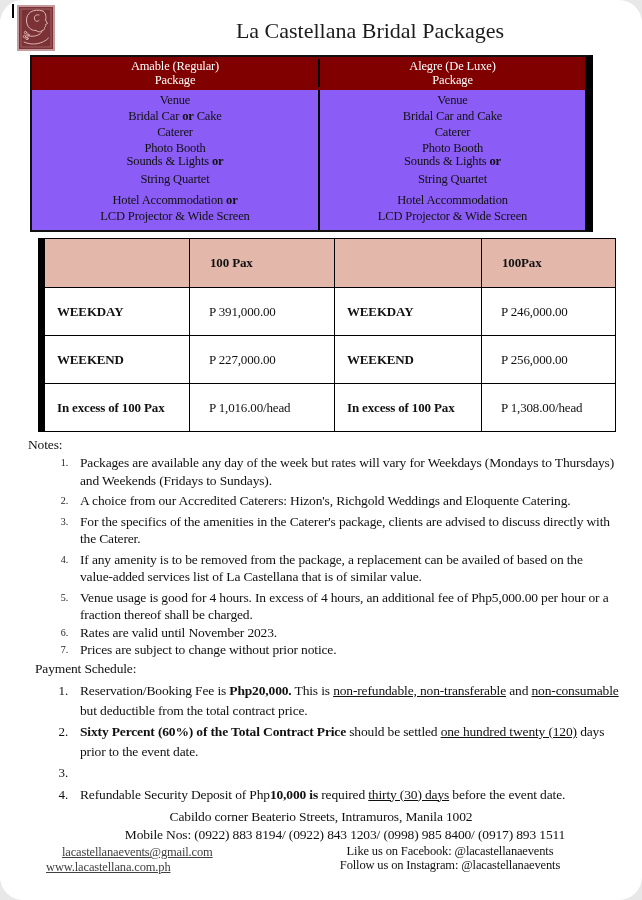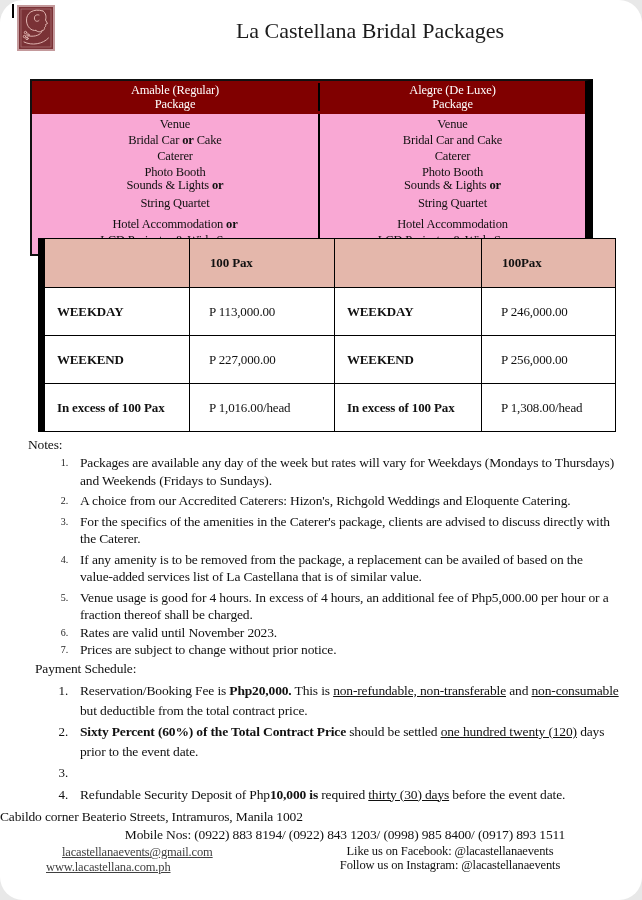--- a/index.html
+++ b/index.html
@@ -16,21 +16,21 @@
   .logo { position:absolute; left:17px; top:5px; width:38px; height:46px; }
   
   .title {
     position:absolute; top:18px; left:110px; width:520px;
     text-align:center; font-size:22px; color:#1c1c1c; letter-spacing:0;
   }
   
   .pkg-table {
     position:absolute; left:30px; top:55px; width:563px;
     border:2px solid #111; border-right:8px solid #000;
-    box-sizing:border-box; background:#f9a8d4;margin-top:24px;
+    box-sizing:border-box; background:#8b5cf6;
   }
   .pkg-header { display:flex; background:#800000; color:#fff; text-align:center;
     font-size:12.5px; line-height:14px; padding:2px 0 3px; }
   .pkg-hcol { box-sizing:border-box; }
   .pkg-hcol.c1 { width:286px; }
   .pkg-hcol.c2 { width:267px; border-left:2px solid #000; flex:1; }
   .pkg-body { display:flex; font-size:12.5px; text-align:center; }
   .pkg-col { box-sizing:border-box; padding:2px 0 6px; }
   .pkg-col.c1 { width:286px; }
   .pkg-col.c2 { width:267px; border-left:2px solid #000; flex:1; }
@@ -59,21 +59,21 @@
   .note-text { margin-left:12px; width:537px; font-size:13.5px; line-height:17.5px; }
   
   .payment { position:absolute; left:0; top:660px; width:642px; }
   .payment .sec-heading { margin-left:35px; margin-bottom:3px; }
   .pay-row { display:flex; margin-bottom:2px; }
   .pay-num { flex:0 0 68px; text-align:right; font-size:13px; line-height:19.5px; }
   .pay-text { margin-left:12px; width:540px; font-size:13.5px; line-height:19.5px; }
   .seg-b { font-weight:bold; }
   .seg-u { text-decoration:underline; }
   
-  .footer-address { position:absolute; top:808px; left:0; width:642px; text-align:left; font-size:13.5px; line-height:18px; }
+  .footer-address { position:absolute; top:808px; left:0; width:642px; text-align:center; font-size:13.5px; line-height:18px; }
   .footer-mobile  { position:absolute; top:826px; left:0; width:642px; text-align:center; font-size:13.5px; line-height:18px;padding-left:24px; }
   .footer-left  { position:absolute; top:845px; left:46px; width:200px; font-size:12.5px; line-height:14px; }
   .footer-left a { color:#404040; text-decoration:underline; display:inline-block; }
   .footer-left .email-line { padding-left:16px; margin-bottom:1px; }
   .footer-right { position:absolute; top:844px; left:305px; width:290px; text-align:center; font-size:12.5px; line-height:14px; }
 </style>
 </head>
 <body>
 
 <div class="page">
@@ -142,21 +142,21 @@
       </colgroup>
     <tbody>
         <tr class="hdr">
       <td class="lbl"></td>
       <td class="hlbl">100 Pax</td>
       <td class="lbl"></td>
       <td class="hlbl">100Pax</td>
     </tr>
     <tr class="row">
       <td class="lbl">WEEKDAY</td>
-      <td class="val">P 113,000.00</td>
+      <td class="val">P 391,000.00</td>
       <td class="lbl">WEEKDAY</td>
       <td class="val">P 246,000.00</td>
     </tr>
     <tr class="row">
       <td class="lbl">WEEKEND</td>
       <td class="val">P 227,000.00</td>
       <td class="lbl">WEEKEND</td>
       <td class="val">P 256,000.00</td>
     </tr>
     <tr class="row">

